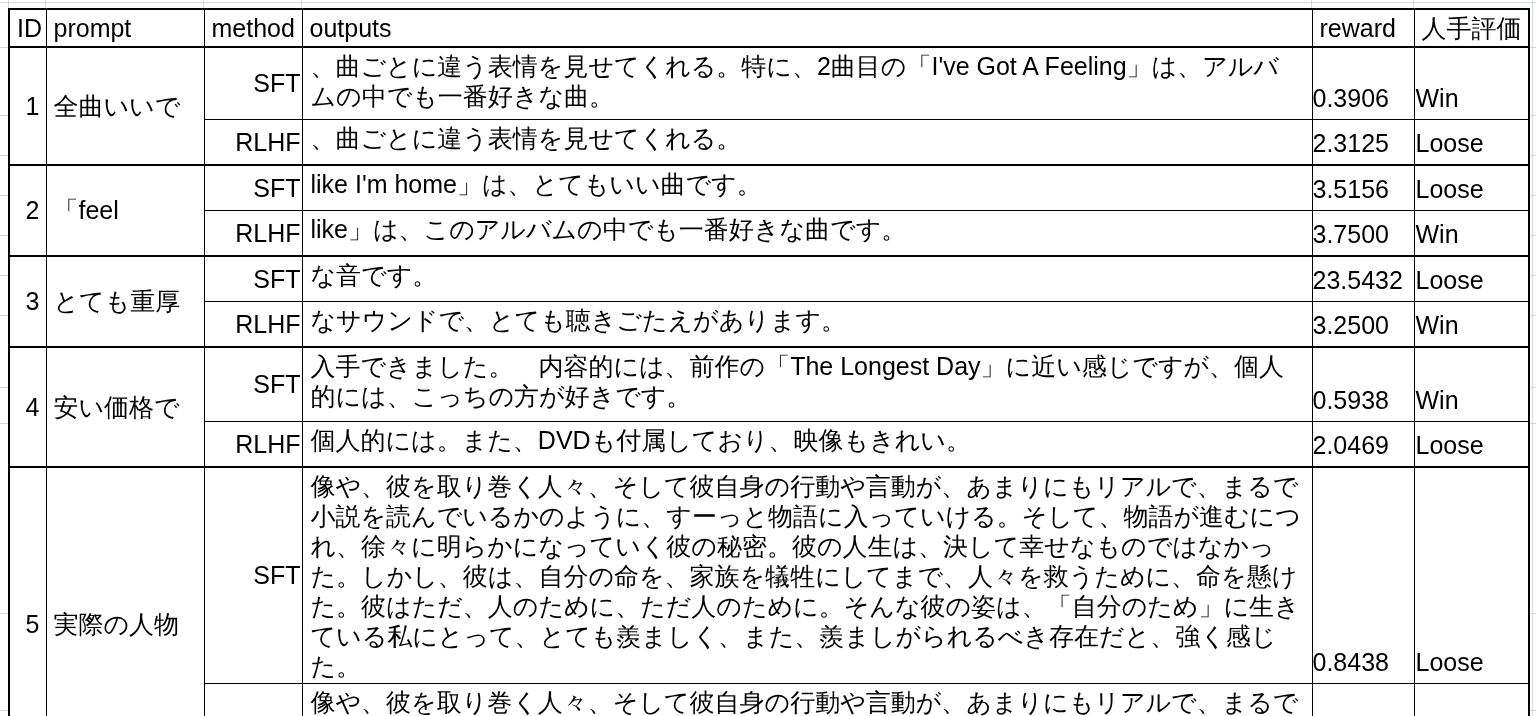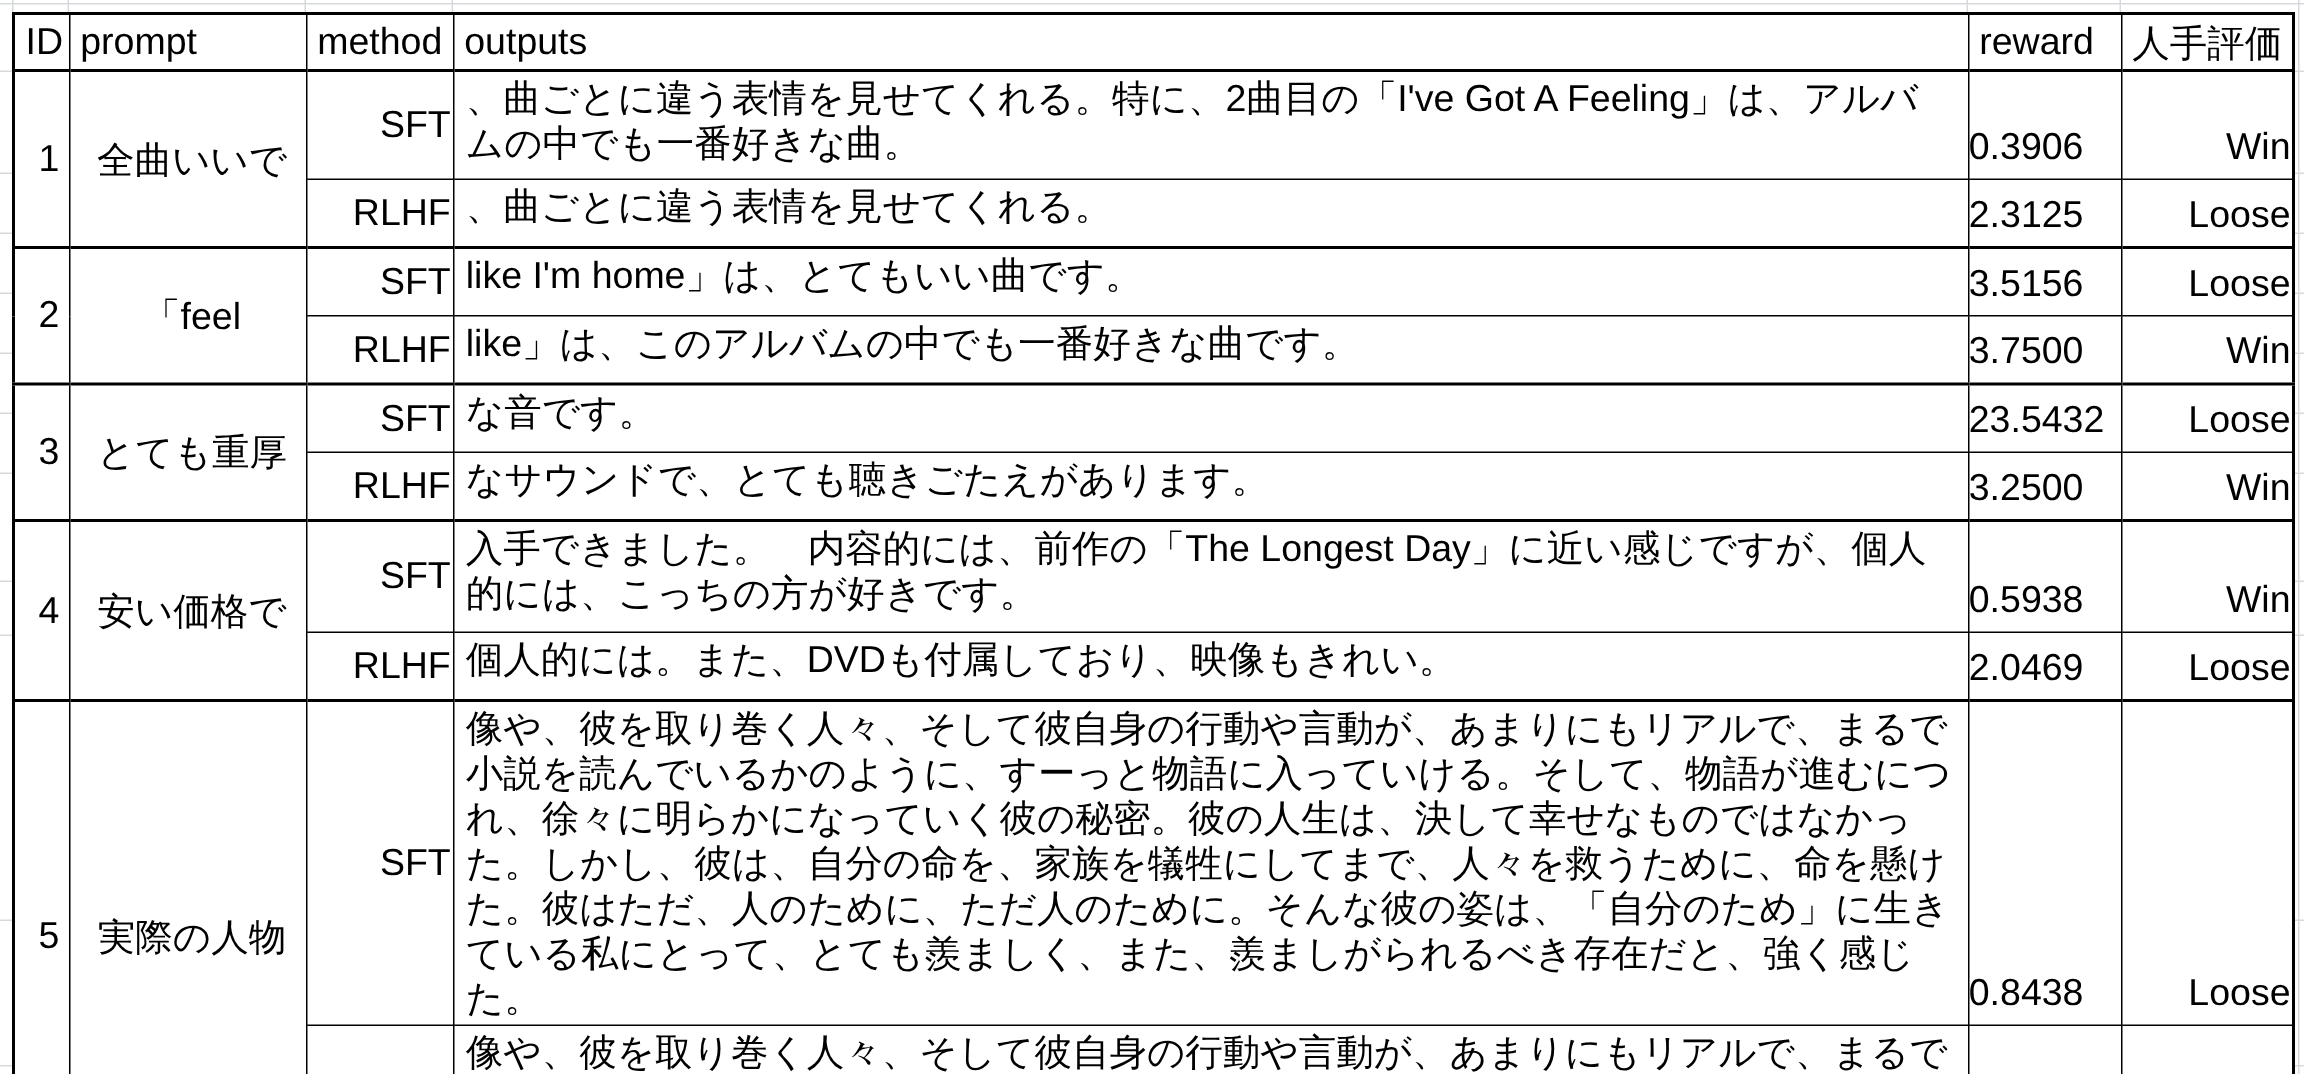--- a/index.html
+++ b/index.html
@@ -32,26 +32,26 @@
     font-weight:normal;
     text-align:left;
     vertical-align:middle;
     height:36px;
     padding:0 0 0 7px;
     border-bottom:2.5px solid #000;
   }
   tr.group-start td { border-top:2.5px solid #000; }
 
   td.c-id     { text-align:right;  vertical-align:middle; padding-right:6px; }
-  td.c-prompt { text-align:center;   vertical-align:middle; padding-left:7px; }
+  td.c-prompt { text-align:left;   vertical-align:middle; padding-left:7px; }
   td.c-method { text-align:right; vertical-align:middle; }
   td.c-output { text-align:left;   vertical-align:top; padding:3px 8px 2px 8px;
                 line-height:30px; word-break:break-word; }
   td.c-reward { text-align:left;  vertical-align:bottom; padding:0 6px 6px 0; }
-  td.c-eval   { text-align:right; vertical-align:bottom; padding-bottom:6px; }
+  td.c-eval   { text-align:left; vertical-align:bottom; padding-bottom:6px; }
 
   tr.h-2line  td { height:64px; }
   tr.h-1line  td { height:37px; }
   tr.h-2lineb td { height:66px; }
   tr.h-6line  td { height:186px; }
   tr.h-3line  td { height:90px; }
 </style>
 </head>
 <body>
 

